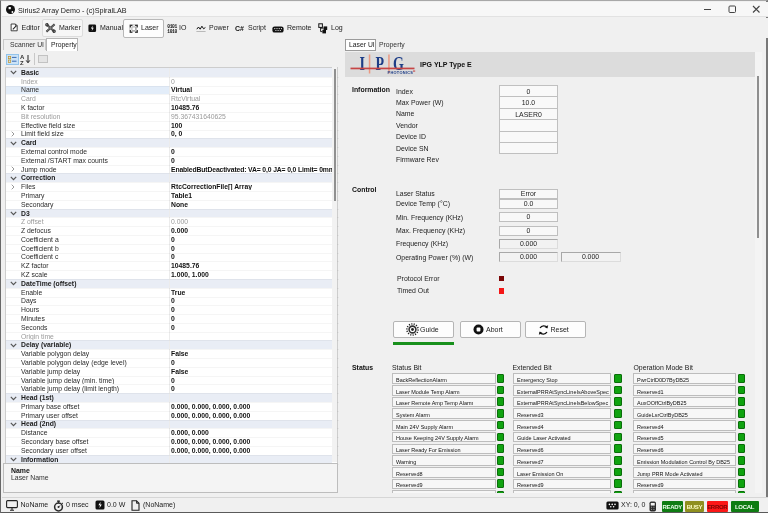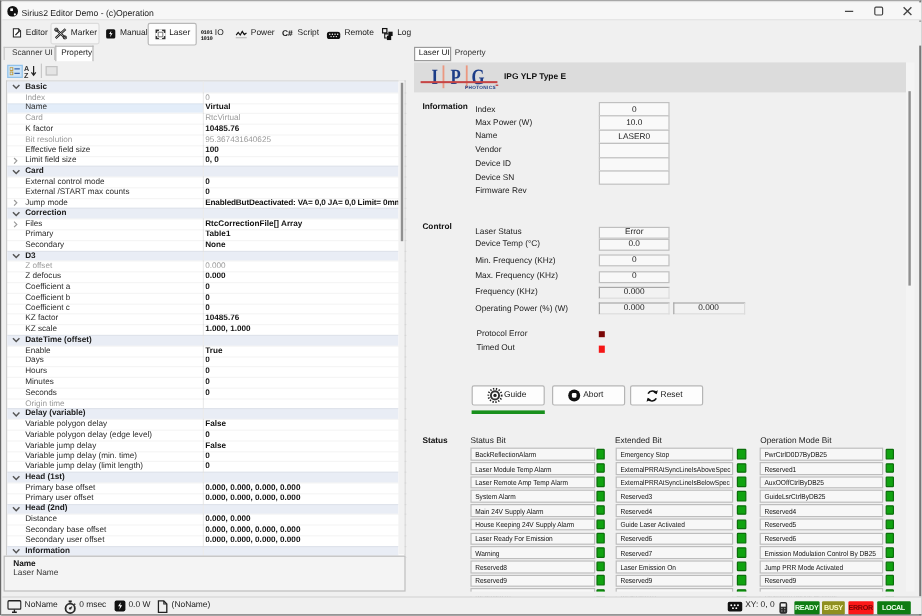--- a/index.html
+++ b/index.html
@@ -33,21 +33,21 @@
 .sbtxt{position:absolute;top:500px;font-size:7px;color:#1b1b1b;}
 </style></head><body>
 <div class="win">
 
 <div class="tbar">
 <svg class="abs" style="left:4px;top:3px" width="9" height="9" viewBox="0 0 9 9">
 <circle cx="4.5" cy="4.5" r="4.5" fill="#111"></circle>
         <rect x="2.6" y="2" width="2.2" height="2.2" fill="#fff"></rect>
 <circle cx="6.4" cy="7" r="0.9" fill="#fff"></circle>
       </svg>
-<div class="abs" style="left:16px;top:3.6px;font-size:7.2px;color:#1b1b1b;">Sirius2 Editor Demo - (c)Operation</div>
+<div class="abs" style="left:16px;top:3.6px;font-size:7.2px;color:#1b1b1b;">Sirius2 Array Demo - (c)SpiralLAB</div>
 <svg class="abs" style="left:702px;top:3px" width="60" height="9" viewBox="0 0 60 9">
 <line x1="0" y1="4.5" x2="7" y2="4.5" stroke="#444" stroke-width="1"></line>
 <rect x="25" y="1" width="6.5" height="6.5" fill="none" stroke="#444" stroke-width="1" rx="1"></rect>
 <path d="M49 1 L55.5 7.5 M55.5 1 L49 7.5" stroke="#444" stroke-width="1.1"></path>
       </svg>
 </div>
 
 <div class="tools">
 <div class="abs" style="left:40px;top:0.5px;width:41px;height:18.5px;background:#f6f6f6;border:1px solid #dcdcdc;border-radius:2px;"></div>
 <div class="abs" style="left:121px;top:0.5px;width:41px;height:19px;background:#fdfdfd;border:1px solid #b8b8b8;border-radius:2px;"></div>

